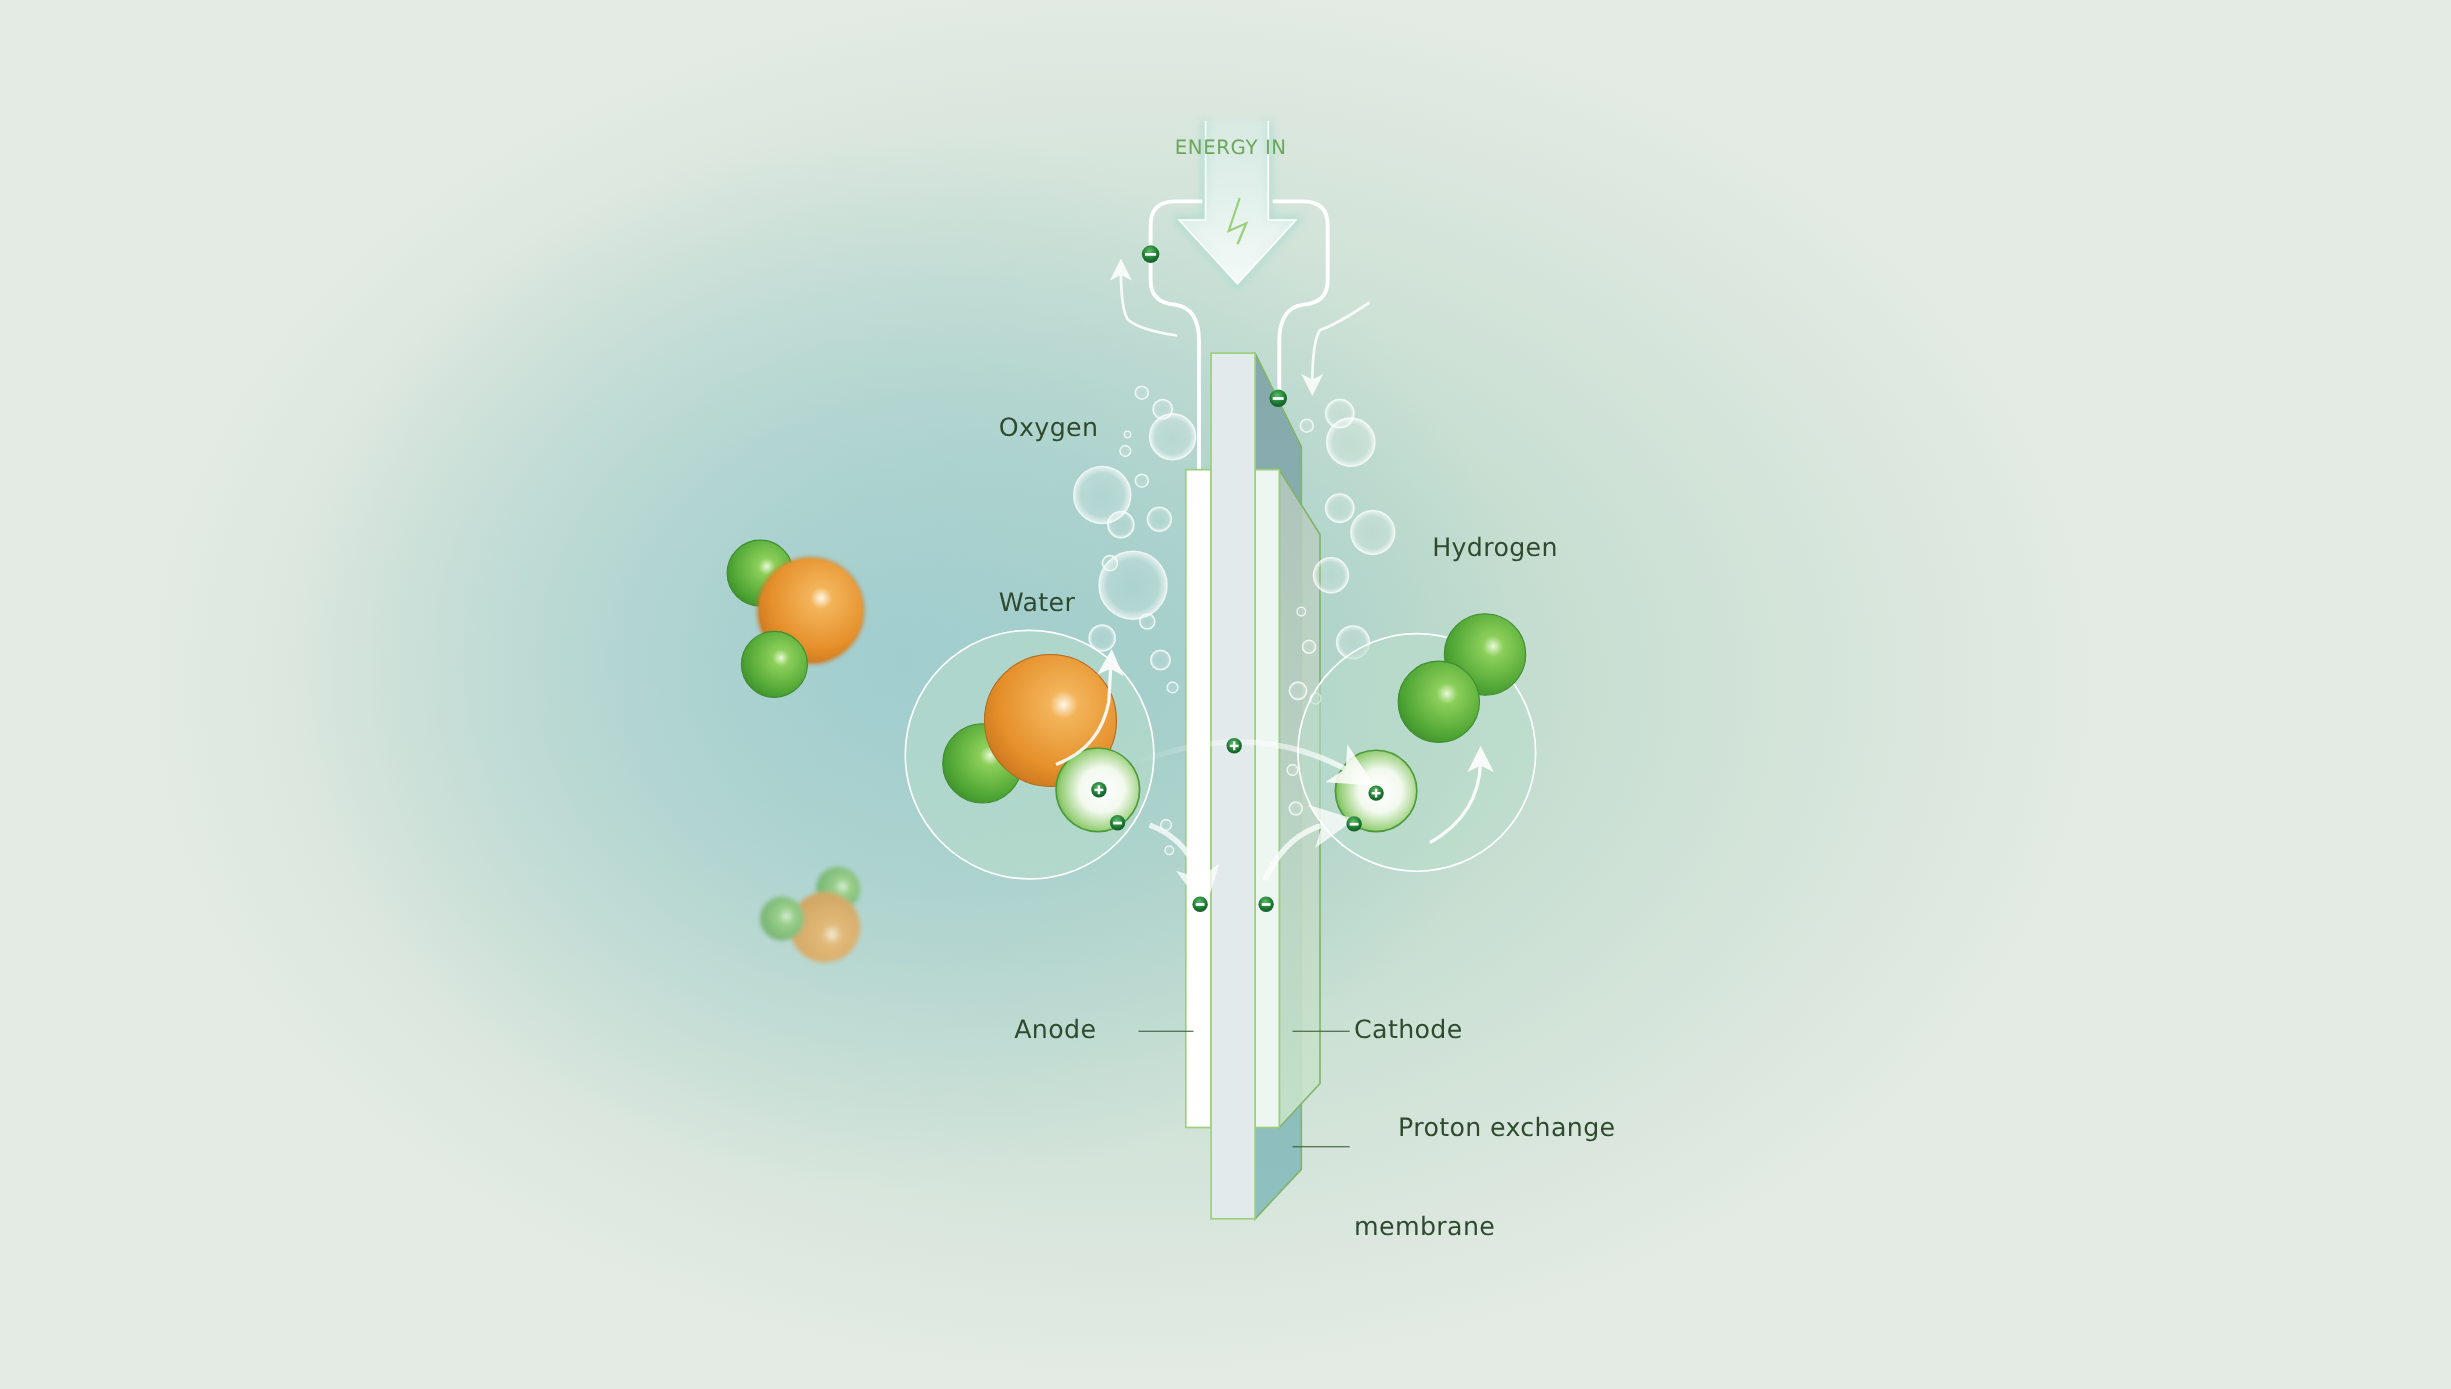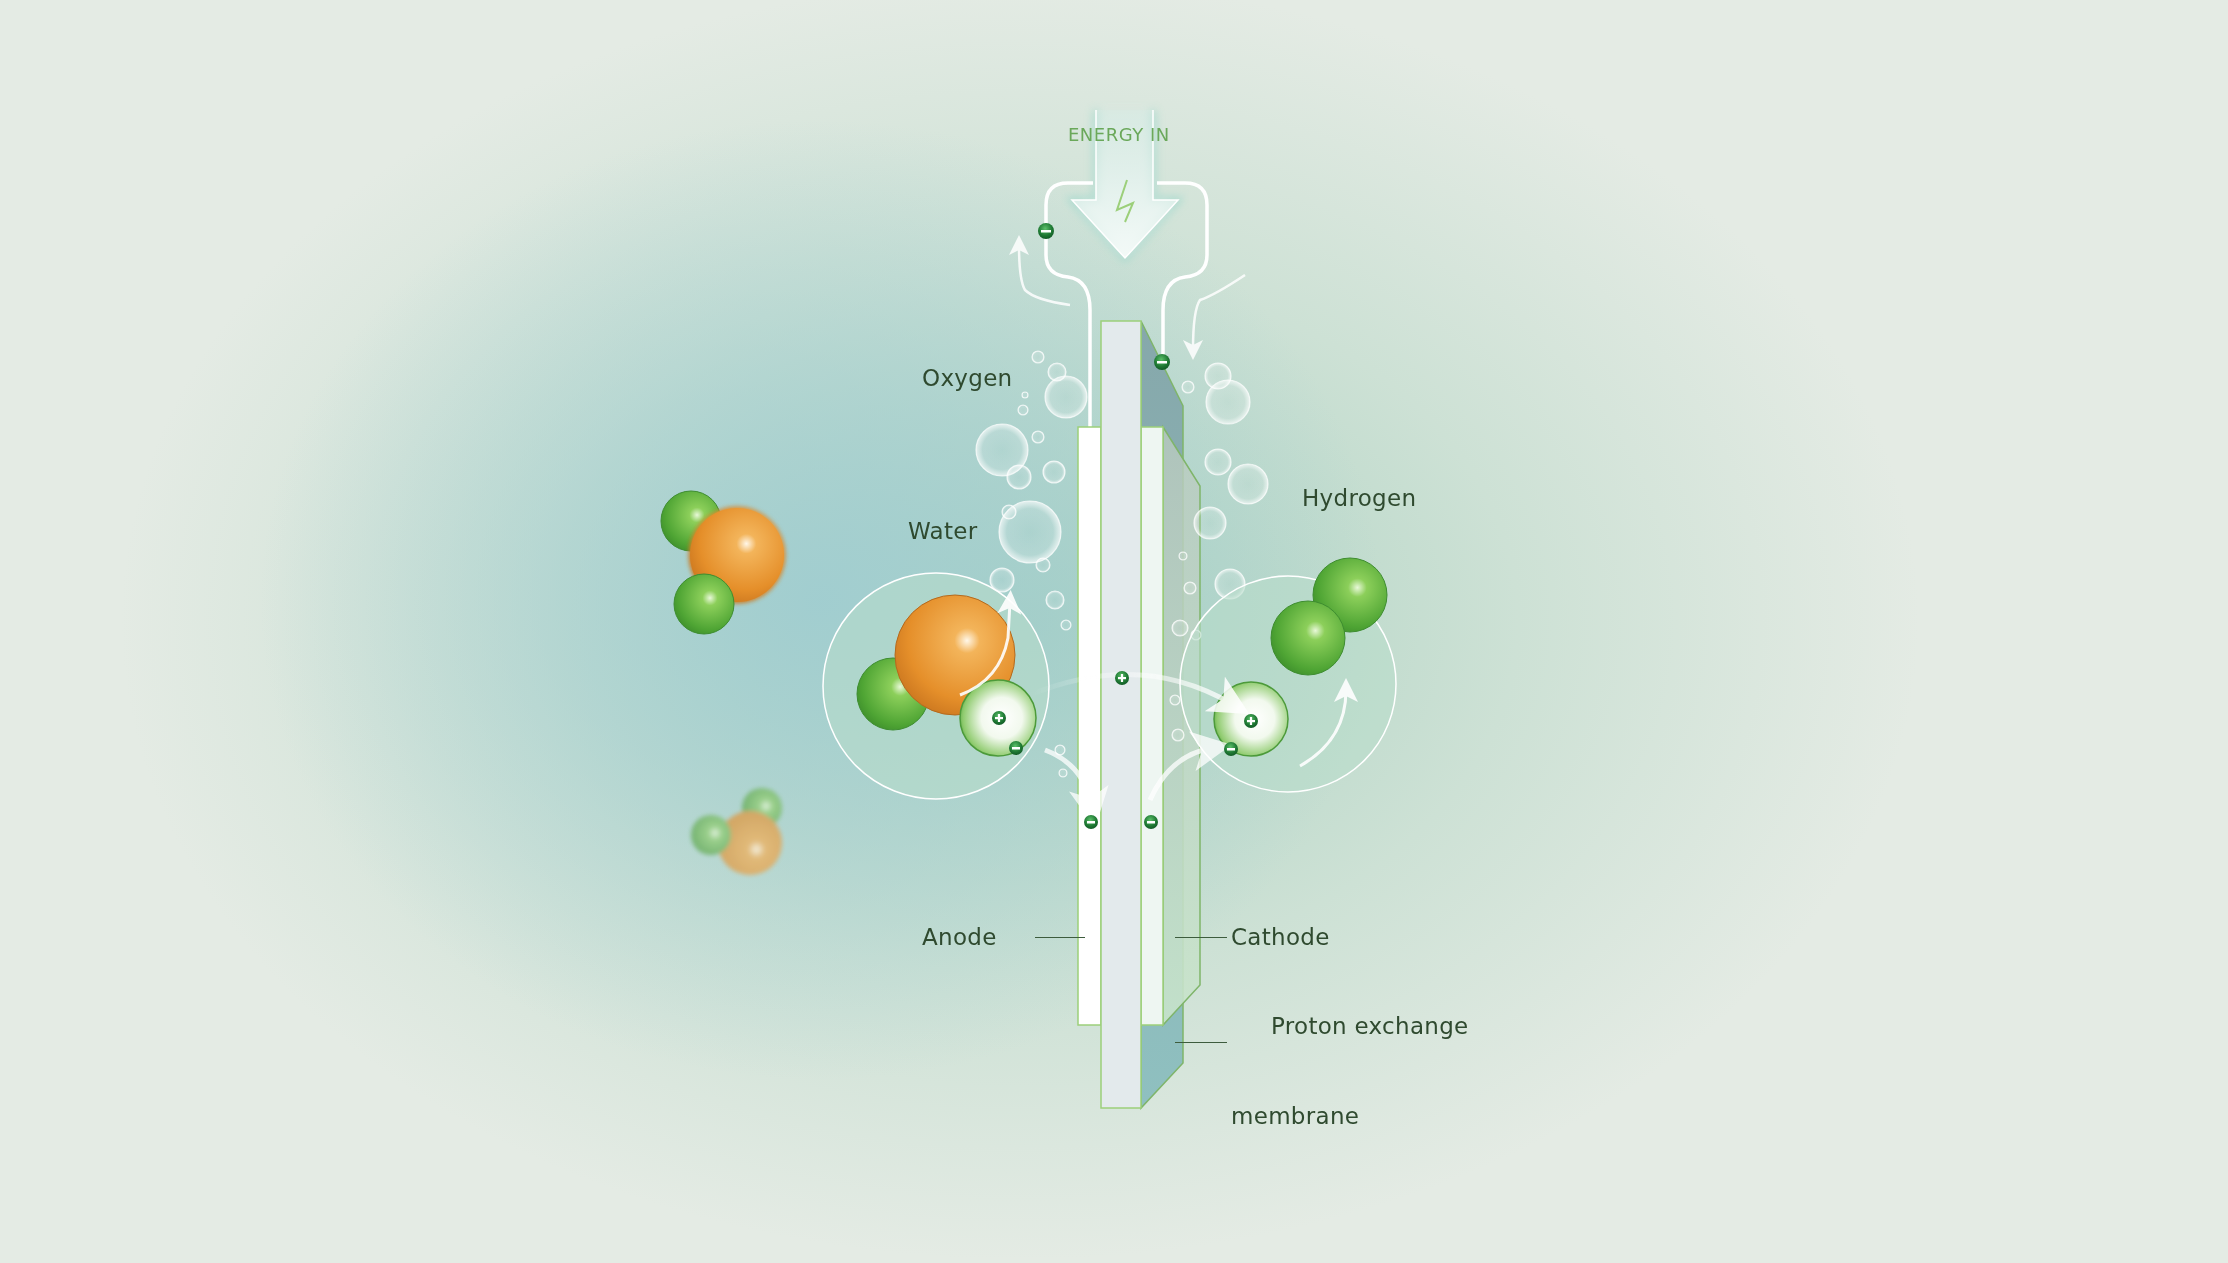--- a/index.html
+++ b/index.html
@@ -216,22 +216,22 @@
   </g>
   <g opacity="0.85" filter="url(#blur2)">
     <circle cx="762" cy="808" r="20" fill="url(#gHfade)"></circle>
     <circle cx="750" cy="843" r="32" fill="url(#gOfade)"></circle>
     <circle cx="711" cy="835" r="20" fill="url(#gHfade)"></circle>
   </g>
 </svg>
 
 <div class="energy" style="left:1068px;top:124px;">ENERGY IN</div>
 
-<div class="label" style="left:908px;top:364px;margin-left:14px;">Oxygen</div>
-<div class="label" style="left:908px;top:517px;">Water</div>
+<div class="label" style="left:908px;top:375px;">Oxygen</div>
+<div class="label" style="left:908px;top:534px;">Water</div>
 <div class="label" style="left:1302px;top:484px;">Hydrogen</div>
 
 <div class="label" style="left:922px;top:923px;">Anode</div>
 <div class="leader" style="left:1035px;top:937px;width:50px;"></div>
 
 <div class="label" style="left:1231px;top:923px;">Cathode</div>
 <div class="leader" style="left:1175px;top:937px;width:52px;"></div>
 
 <div class="label" style="left:1231px;top:1012px;margin-left:40px;">Proton exchange</div>
 <div class="label" style="left:1231px;top:1102px;">membrane</div>

